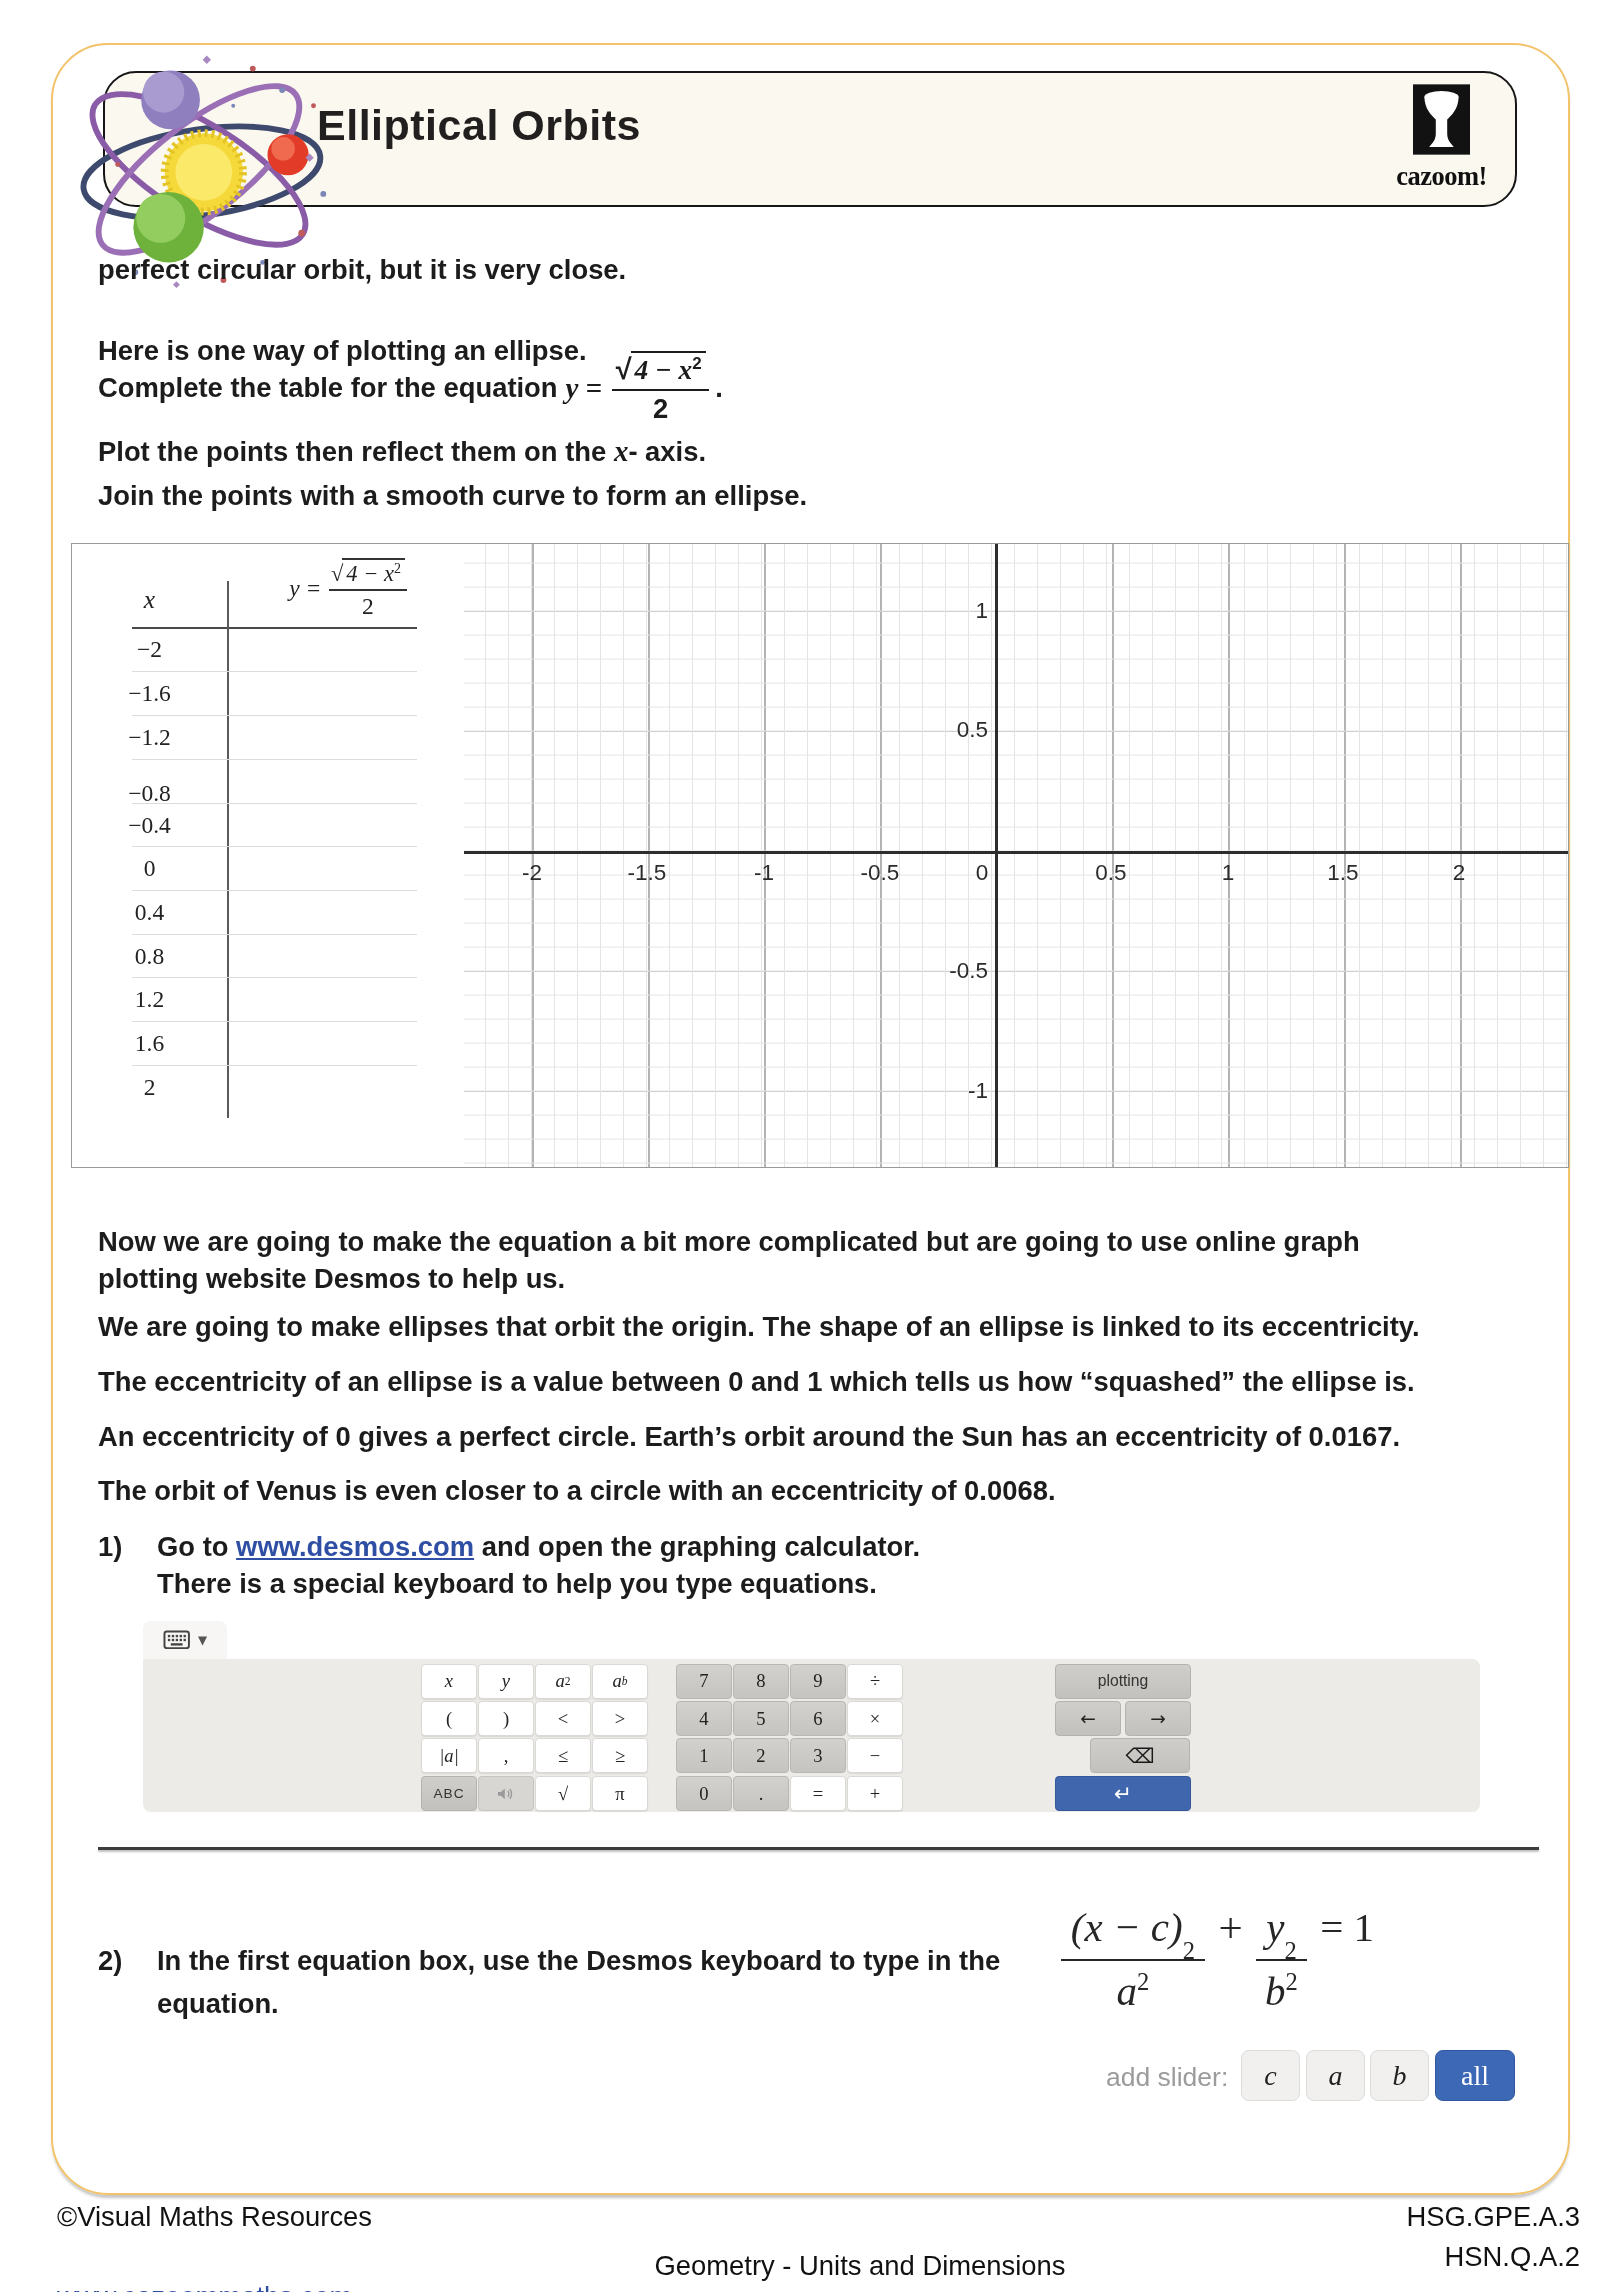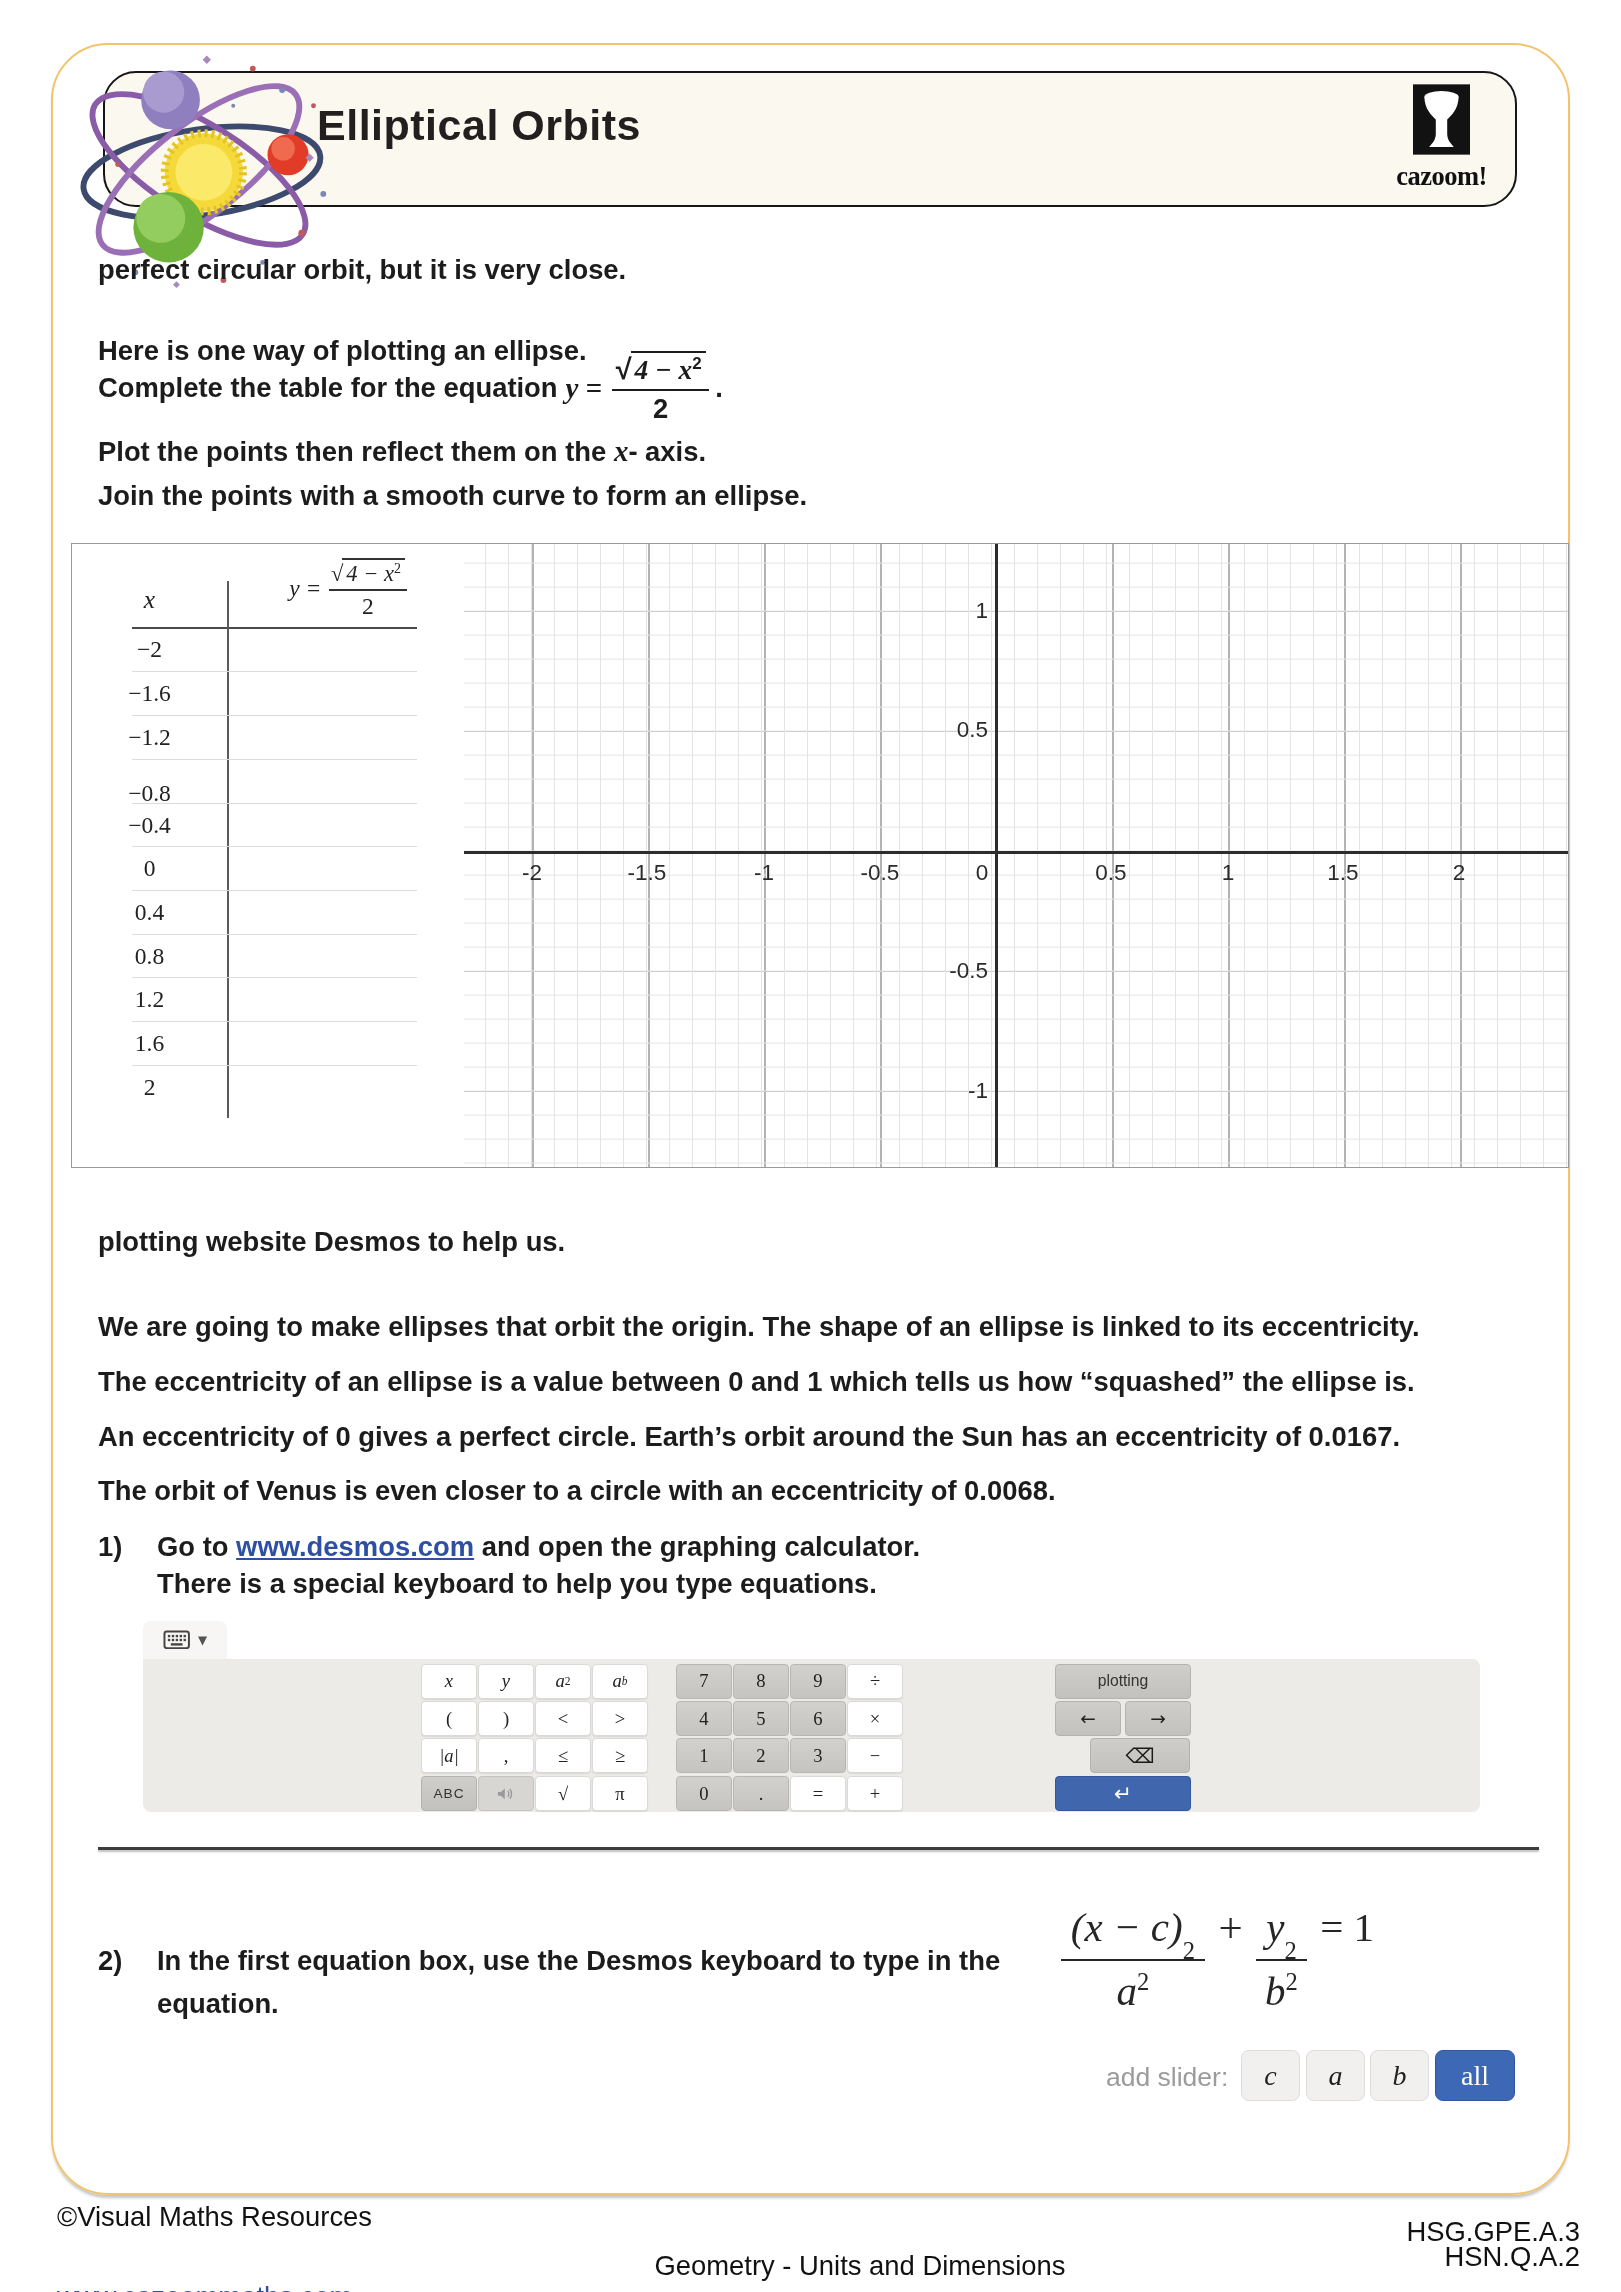--- a/index.html
+++ b/index.html
@@ -215,20 +215,21 @@
     <span class="xtick" style="left:879px;">1.5</span>
     <span class="xtick" style="left:995px;">2</span>
     <span class="ytick" style="left:455px;top:67px;">1</span>
     <span class="ytick" style="left:455px;top:186px;">0.5</span>
     <span class="ytick" style="left:455px;top:427px;">-0.5</span>
     <span class="ytick" style="left:455px;top:547px;">-1</span>
   </div>
 </div>
 
 <div class="t" style="left:98px;top:1223px;">
+  <div class="ln">Now we are going to make the equation a bit more complicated but are going to use online graph</div>
   <div class="ln">plotting website Desmos to help us.</div>
 </div>
 <div class="t" style="left:98px;top:1311px;">We are going to make ellipses that orbit the origin. The shape of an ellipse is linked to its eccentricity.</div>
 <div class="t" style="left:98px;top:1366px;">The eccentricity of an ellipse is a value between 0 and 1 which tells us how “squashed” the ellipse is.</div>
 <div class="t" style="left:98px;top:1421px;">An eccentricity of 0 gives a perfect circle. Earth’s orbit around the Sun has an eccentricity of 0.0167.</div>
 <div class="t" style="left:98px;top:1475px;">The orbit of Venus is even closer to a circle with an eccentricity of 0.0068.</div>
 
 <div class="t" style="left:98px;top:1531px;">1)</div>
 <div class="t" style="left:157px;top:1531px;">
   <span>Go to </span><a class="link">www.desmos.com</a><span> and open the graphing calculator.</span>
@@ -342,15 +343,15 @@
 
 <div class="slider-label">add slider:</div>
 <div class="sbtn" style="left:1241px;">c</div>
 <div class="sbtn" style="left:1306px;">a</div>
 <div class="sbtn" style="left:1370px;">b</div>
 <div class="sbtn sbtn-all" style="left:1435px;">all</div>
 
 <div class="ft" style="left:57px;top:2201px;">©Visual Maths Resources</div>
 <a class="ft link" style="left:57px;top:2241px;">www.cazoommaths.com</a>
 <div class="ft" style="left:860px;top:2250px;transform:translateX(-50%);">Geometry - Units and Dimensions</div>
-<div class="ft" style="right:41px;top:2201px;text-align:center;margin-top:15px;">HSG.GPE.A.3</div>
+<div class="ft" style="right:41px;top:2201px;text-align:center;">HSG.GPE.A.3</div>
 <div class="ft" style="right:41px;top:2241px;text-align:right;">HSN.Q.A.2</div>
 
 
 </body></html>

